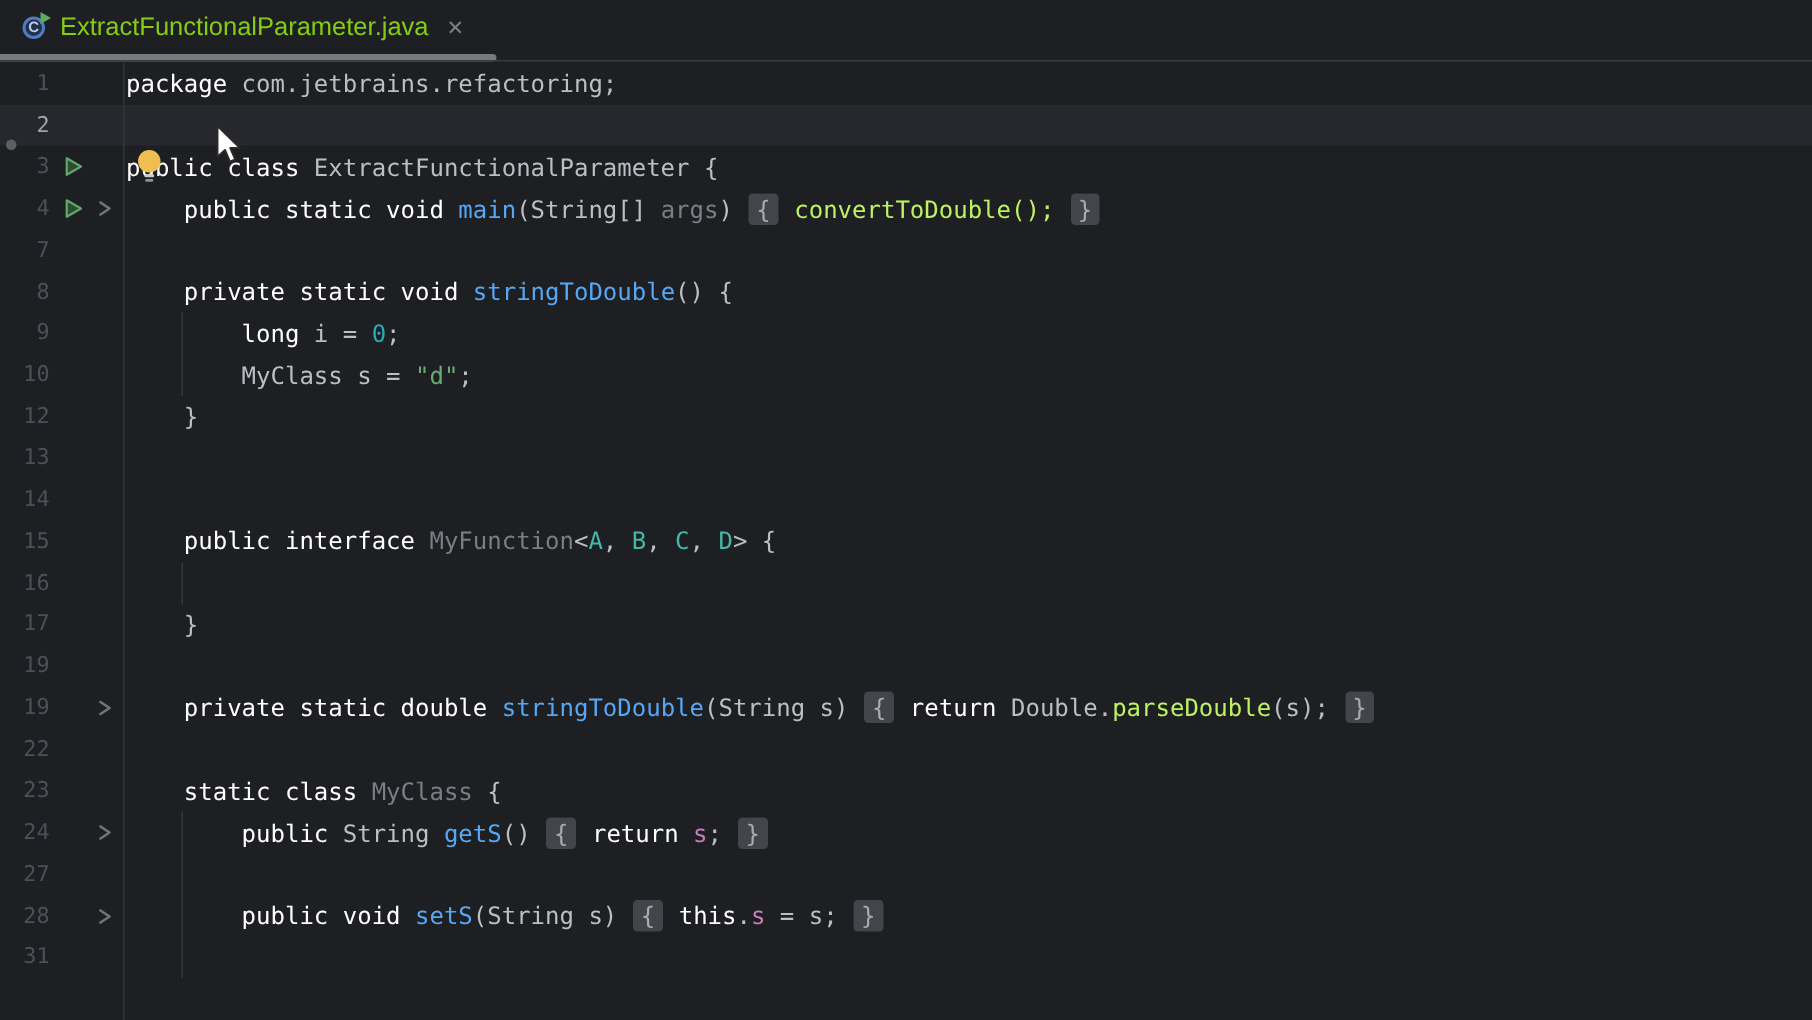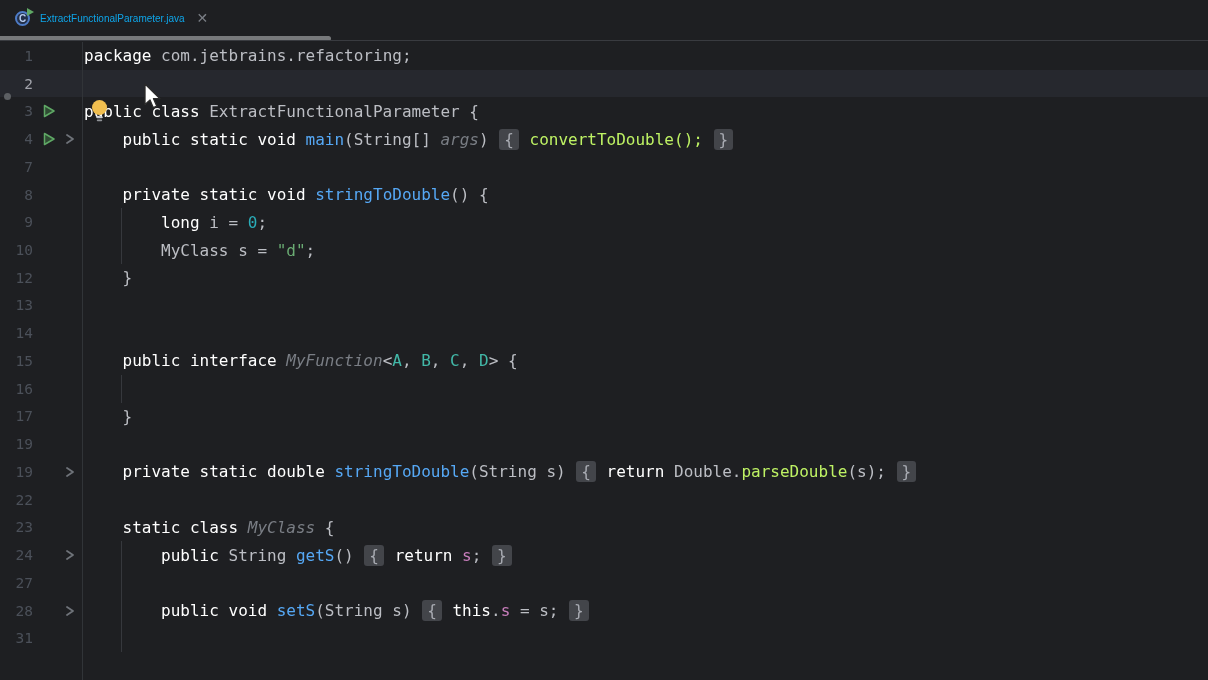--- a/index.html
+++ b/index.html
@@ -10,21 +10,21 @@
   
   .tabbar { position:absolute; left:0; top:0; width:100%; height:36px; background:#1E1F22; }
   .tab { position:absolute; left:0; top:0; height:36px; width:331px; display:flex;
          align-items:center; padding:0 10px 0 15px; }
   .tab-icon { position:relative; width:17px; height:17px; flex:none; margin-right:8px; }
   .tab-icon .ring { position:absolute; left:0; top:1px; width:15px; height:15px;
         border:2px solid #4E7CC7; border-radius:50%; background:#23304A;
         color:#B6CBEF; font-size:10px; font-weight:bold; line-height:11px; text-align:center; }
   .tab-icon .play { position:absolute; right:-2px; top:-2px; width:0; height:0;
         border-left:7px solid #5FA865; border-top:4px solid transparent; border-bottom:4px solid transparent; }
-  .tab-label { color:#0ea5e9; font-size:10px; white-space:nowrap; }
+  .tab-label { color:#84cc16; font-size:17px; white-space:nowrap; }
   .tab-close { margin-left:12px; color:#7A7E85; font-size:14px; line-height:14px; cursor:default; }
   .tab-underline { position:absolute; left:0; top:36px; width:331px; height:5px;
         background:#77797B; border-radius:0 3px 3px 0; }
   .tabbar-border { position:absolute; left:0; top:40px; width:100%; height:1px; background:#393B40; }
 
   
   .editor { position:absolute; left:0; top:42px; width:100%; height:638px; }
   .row { position:relative; display:flex; align-items:center; height:27.74px; width:100%; }
   .row.current { background:#26282E; }
   .gutter { flex:none; width:82px; height:100%; display:flex; align-items:center; position:relative; }
@@ -40,21 +40,21 @@
   .guide { position:absolute; left:121px; top:0; bottom:0; width:1px; background:#36383D; z-index:0; }
 
   
   .kw  { color:#ffffff; }
   .pl  { color:#BCBEC4; }
   .md  { color:#56A8F5; }
   .num { color:#2AACB8; }
   .str { color:#6AAB73; }
   .ann { color:#B3AE60; }
   .tp  { color:#42B8A8; }
-  .gr  { color:#7A7E85;font-style:italic; }
+  .gr  { color:#7A7E85; }
   .fld { color:#C77DBB; }
   .it  { color:#bef264; }
   .chip{ background:#43454A; color:#A8ABB2; border-radius:3px; padding:1px 5px; margin:0 1px; }
   .hint{ background:#3B3E43; color:#82868D; border-radius:4px; padding:1px 5px; margin:0 6px 0 4px;
          font-size:12.5px; }
 
   
   .left-dot { position:absolute; left:4px; top:93px; width:7px; height:7px; border-radius:50%;
         background:#5C5F63; z-index:6; }
   .bulb { position:absolute; left:91px; top:99px; z-index:7; }

